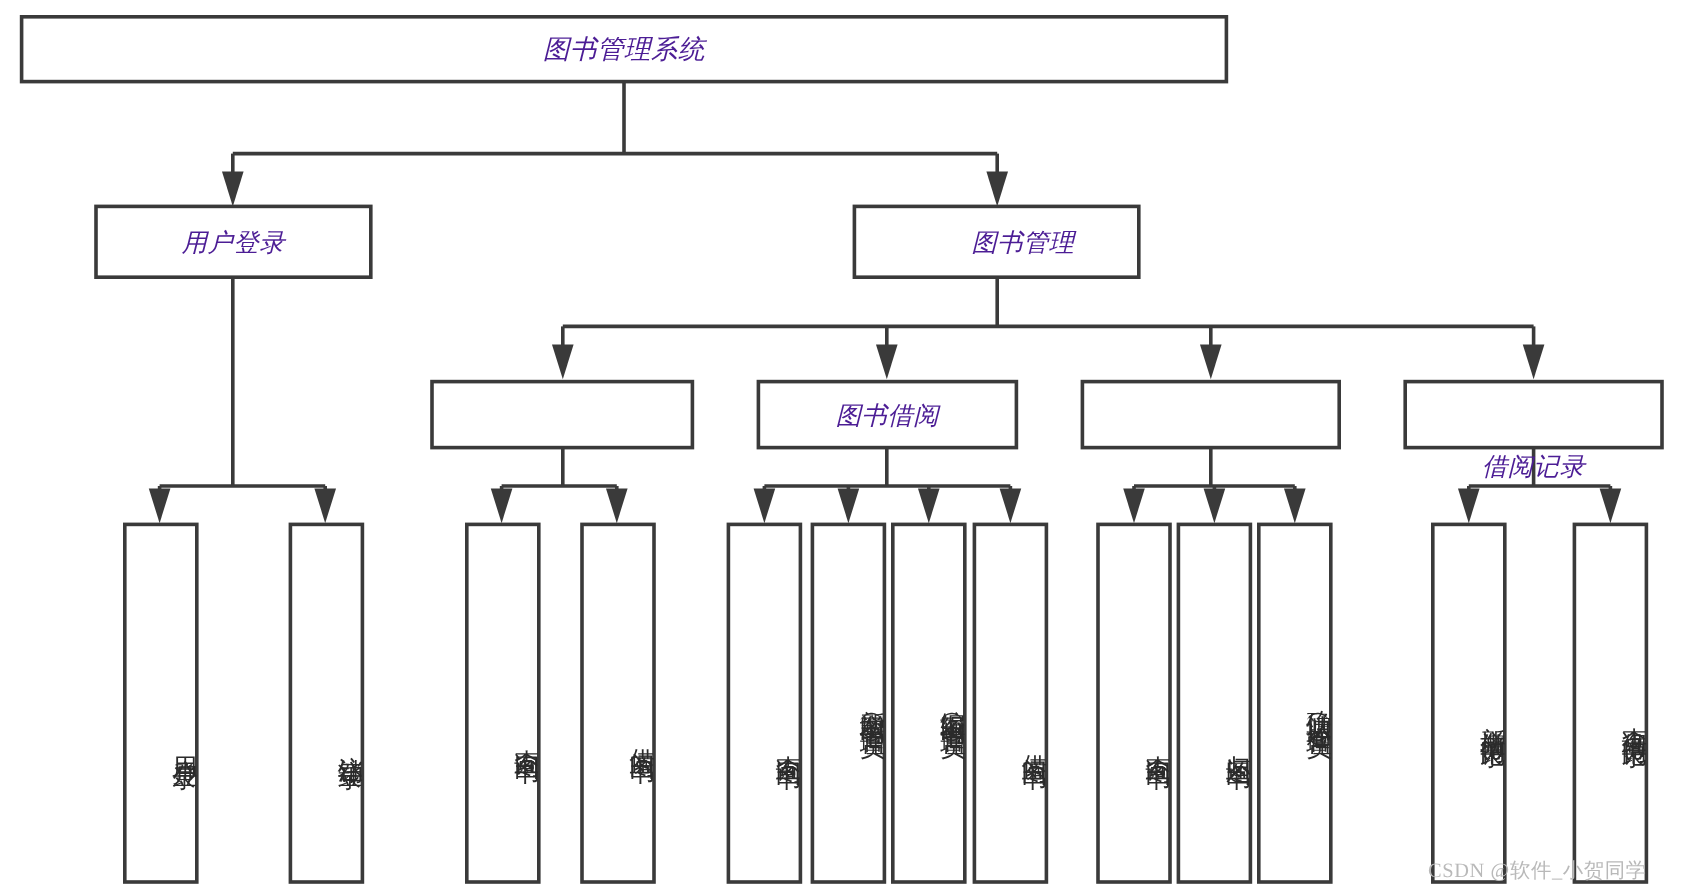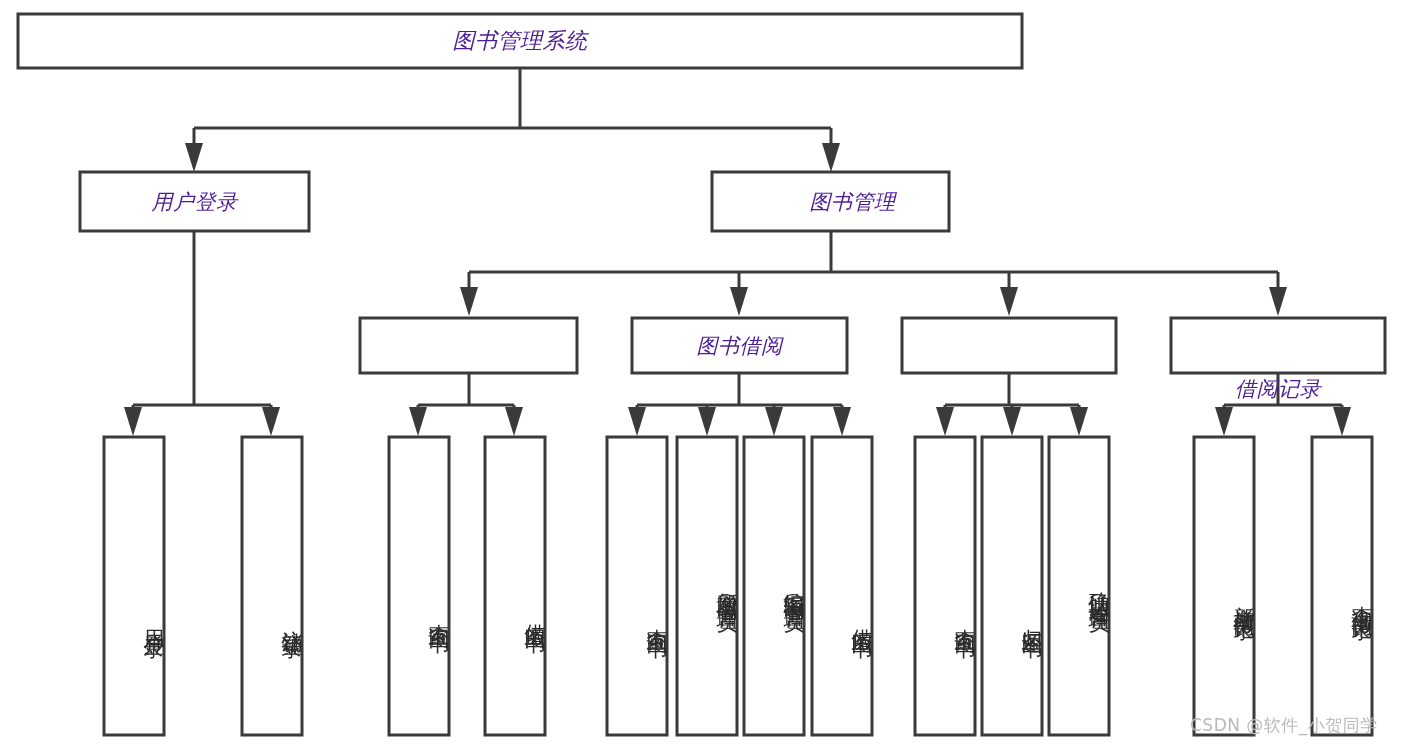--- a/index.html
+++ b/index.html
@@ -71,20 +71,21 @@
     white-space: nowrap;
     pointer-events: none;
   }
   .watermark {
     position: absolute;
     color: #b9b9b9;
     font-size: 17px;
     letter-spacing: 0.5px;
     white-space: nowrap;
     pointer-events: none;
+    font-family: Liberation Serif, serif;
   }
 </style>
 </head>
 <body>
 
 <div id="canvas">
 
   <svg id="diagram" viewBox="0 0 1405 747">
 
     <g>

